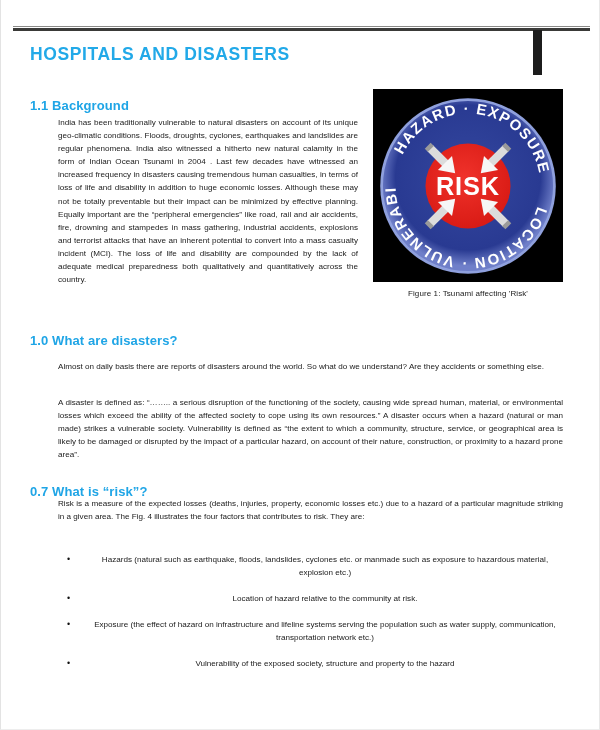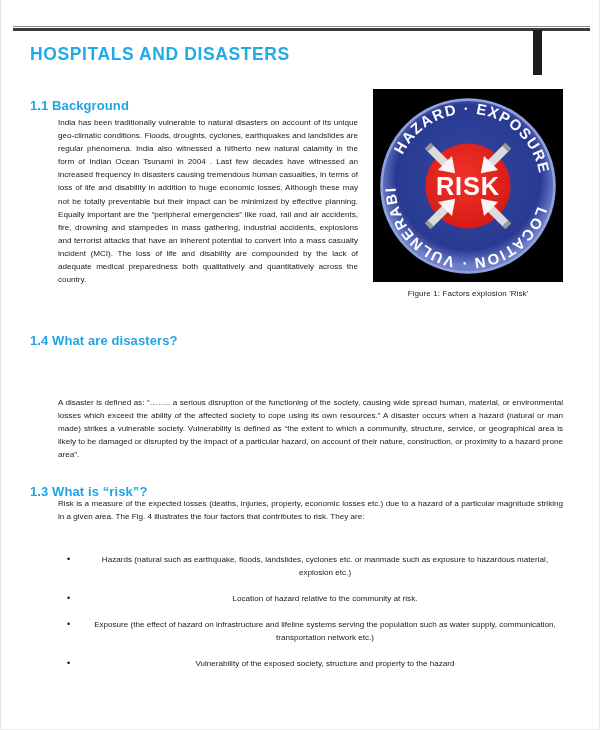--- a/index.html
+++ b/index.html
@@ -252,29 +252,30 @@
 
           <text font-family="Liberation Sans, sans-serif" font-size="16.5" font-weight="bold" fill="#ffffff" letter-spacing="1.6">
             <textPath href="#arcTop" startOffset="14%">HAZARD  ·  EXPOSURE</textPath>
           </text>
 
           <text font-family="Liberation Sans, sans-serif" font-size="16.5" font-weight="bold" fill="#ffffff" letter-spacing="1.6">
             <textPath href="#arcBottom" startOffset="9%">LOCATION  ·  VULNERABILITY</textPath>
           </text>
         </svg>
       </div>
-      <div class="fig-caption">Figure 1: Factors explosion 'Risk'</div>
+      <div class="fig-caption">Figure 1: Tsunami affecting 'Risk'</div>
     </div>
 
-    <div class="h2 h2-wad">1.4 What are disasters?</div>
-
+    <div class="h2 h2-wad">1.0 What are disasters?</div>
+
+    <div class="body-text full-1">Almost on daily basis there are reports of disasters around the world. So what do we understand?  Are they accidents  or something else.</div>
 
     <div class="body-text full-2">A disaster is defined as: “…….. a serious disruption of the functioning of the society, causing wide spread human, material, or environmental losses which exceed the ability of the affected society to cope using its own resources.” A disaster occurs when a hazard (natural or man made) strikes a vulnerable society. Vulnerability is defined as “the extent  to which a community, structure, service, or geographical area is likely to be damaged or disrupted by the impact of a particular hazard, on account of their nature, construction, or proximity to a hazard prone area”.</div>
 
-    <div class="h2 h2-wir">1.3 What is “risk”?</div>
+    <div class="h2 h2-wir">0.7 What is “risk”?</div>
 
     <div class="body-text full-3">Risk is a measure of the expected losses (deaths, injuries, property, economic losses etc.) due to a hazard of a particular magnitude striking in a given area. The Fig. 4 illustrates the four factors that contributes to risk. They are:</div>
 
     <div class="bullets">
       <div class="bullet-row">
         <div class="bullet-dot">•</div>
         <div class="bullet-text">Hazards (natural such as earthquake, floods, landslides, cyclones etc. or manmade such as exposure to hazardous material, explosion etc.)</div>
       </div>
       <div class="bullet-row">
         <div class="bullet-dot">•</div>

